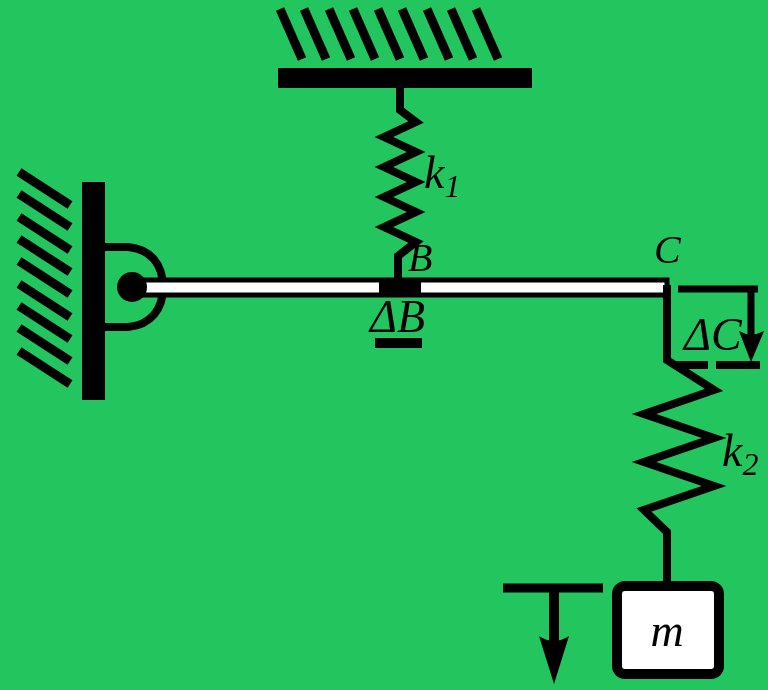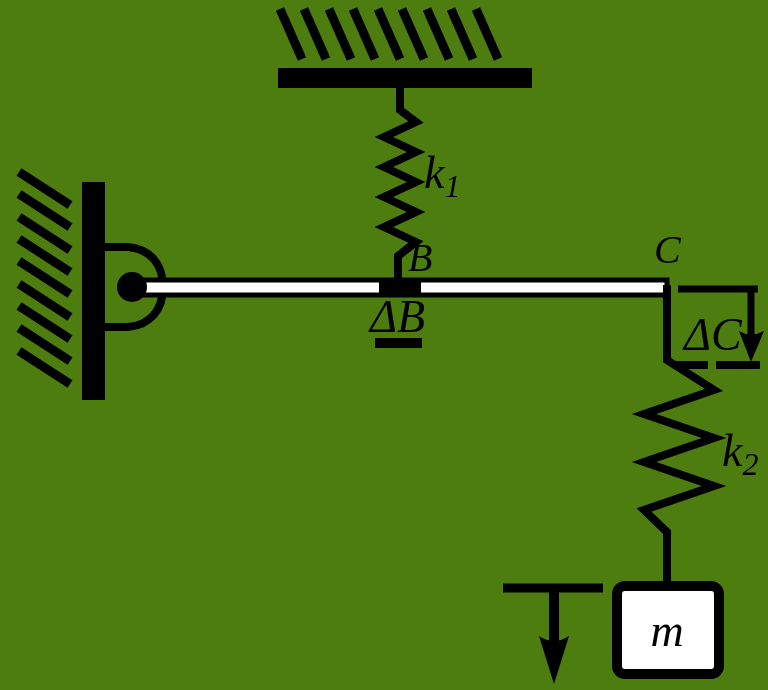--- a/index.html
+++ b/index.html
@@ -4,21 +4,21 @@
 <style>
   html, body {
     margin: 0;
     padding: 0;
     background: #ffffff;
   }
   .stage {
     position: relative;
     width: 768px;
     height: 690px;
-    background: #4d7c0f;
+    background: #22c55e;
     overflow: hidden;
   }
   svg { display: block; }
   .ink-stroke { stroke: #000000; fill: none; }
   .ink-fill   { fill: #000000; stroke: none; }
   .label {
     font-family: "Liberation Serif", "DejaVu Serif", serif;
     font-style: italic;
     fill: #000000;
   }

